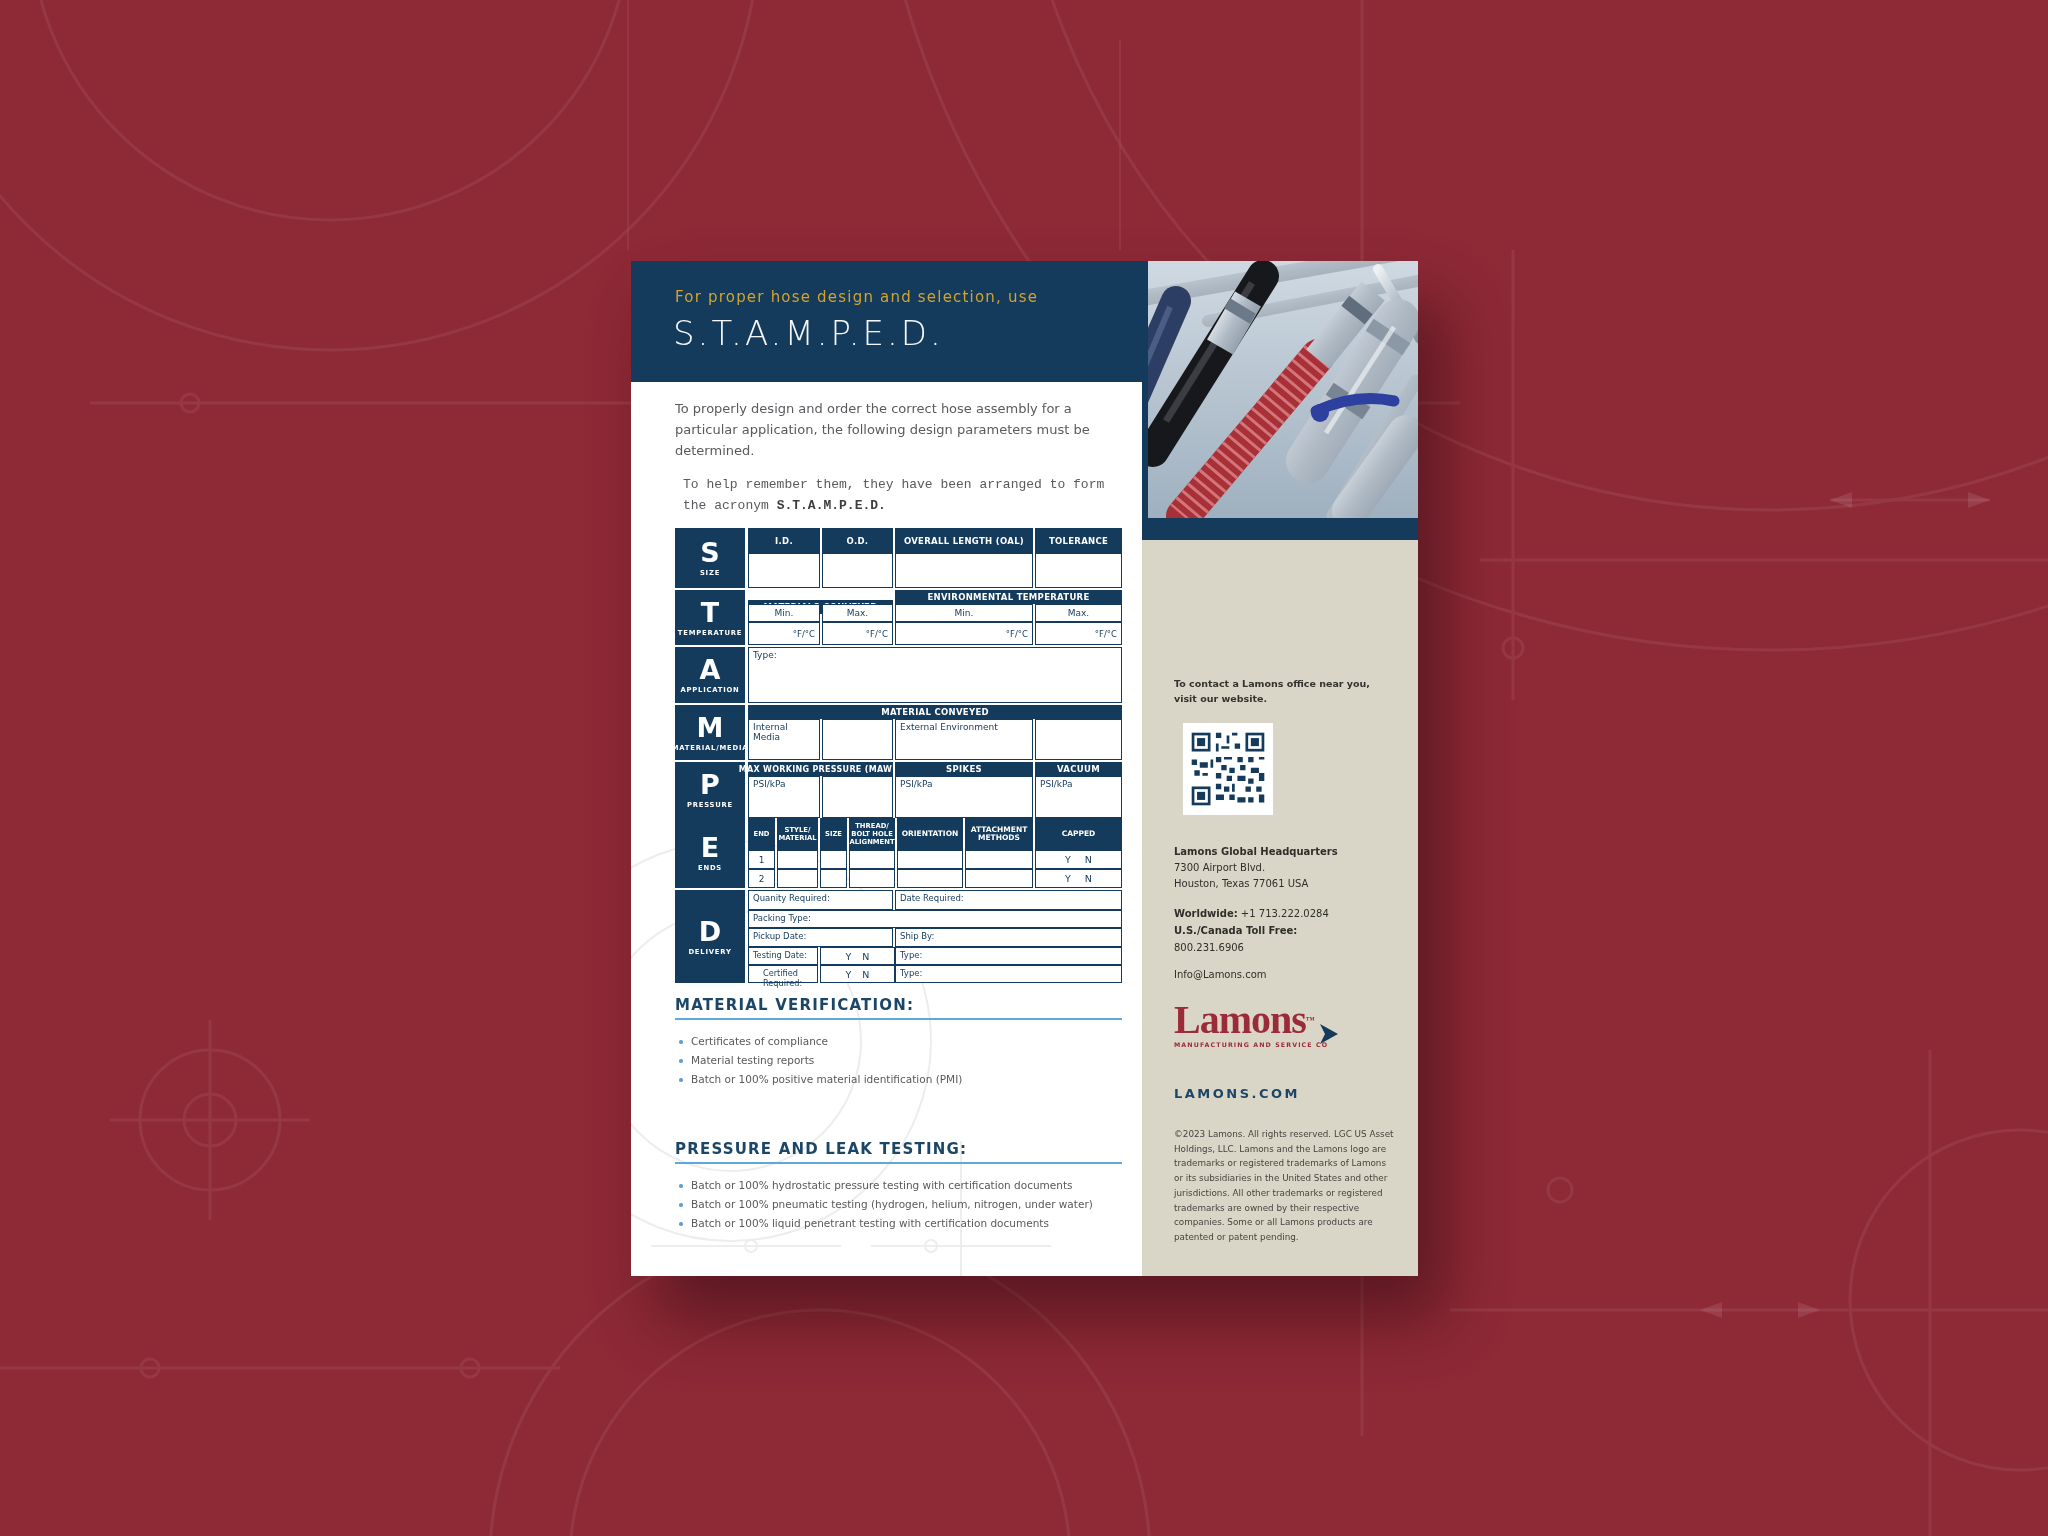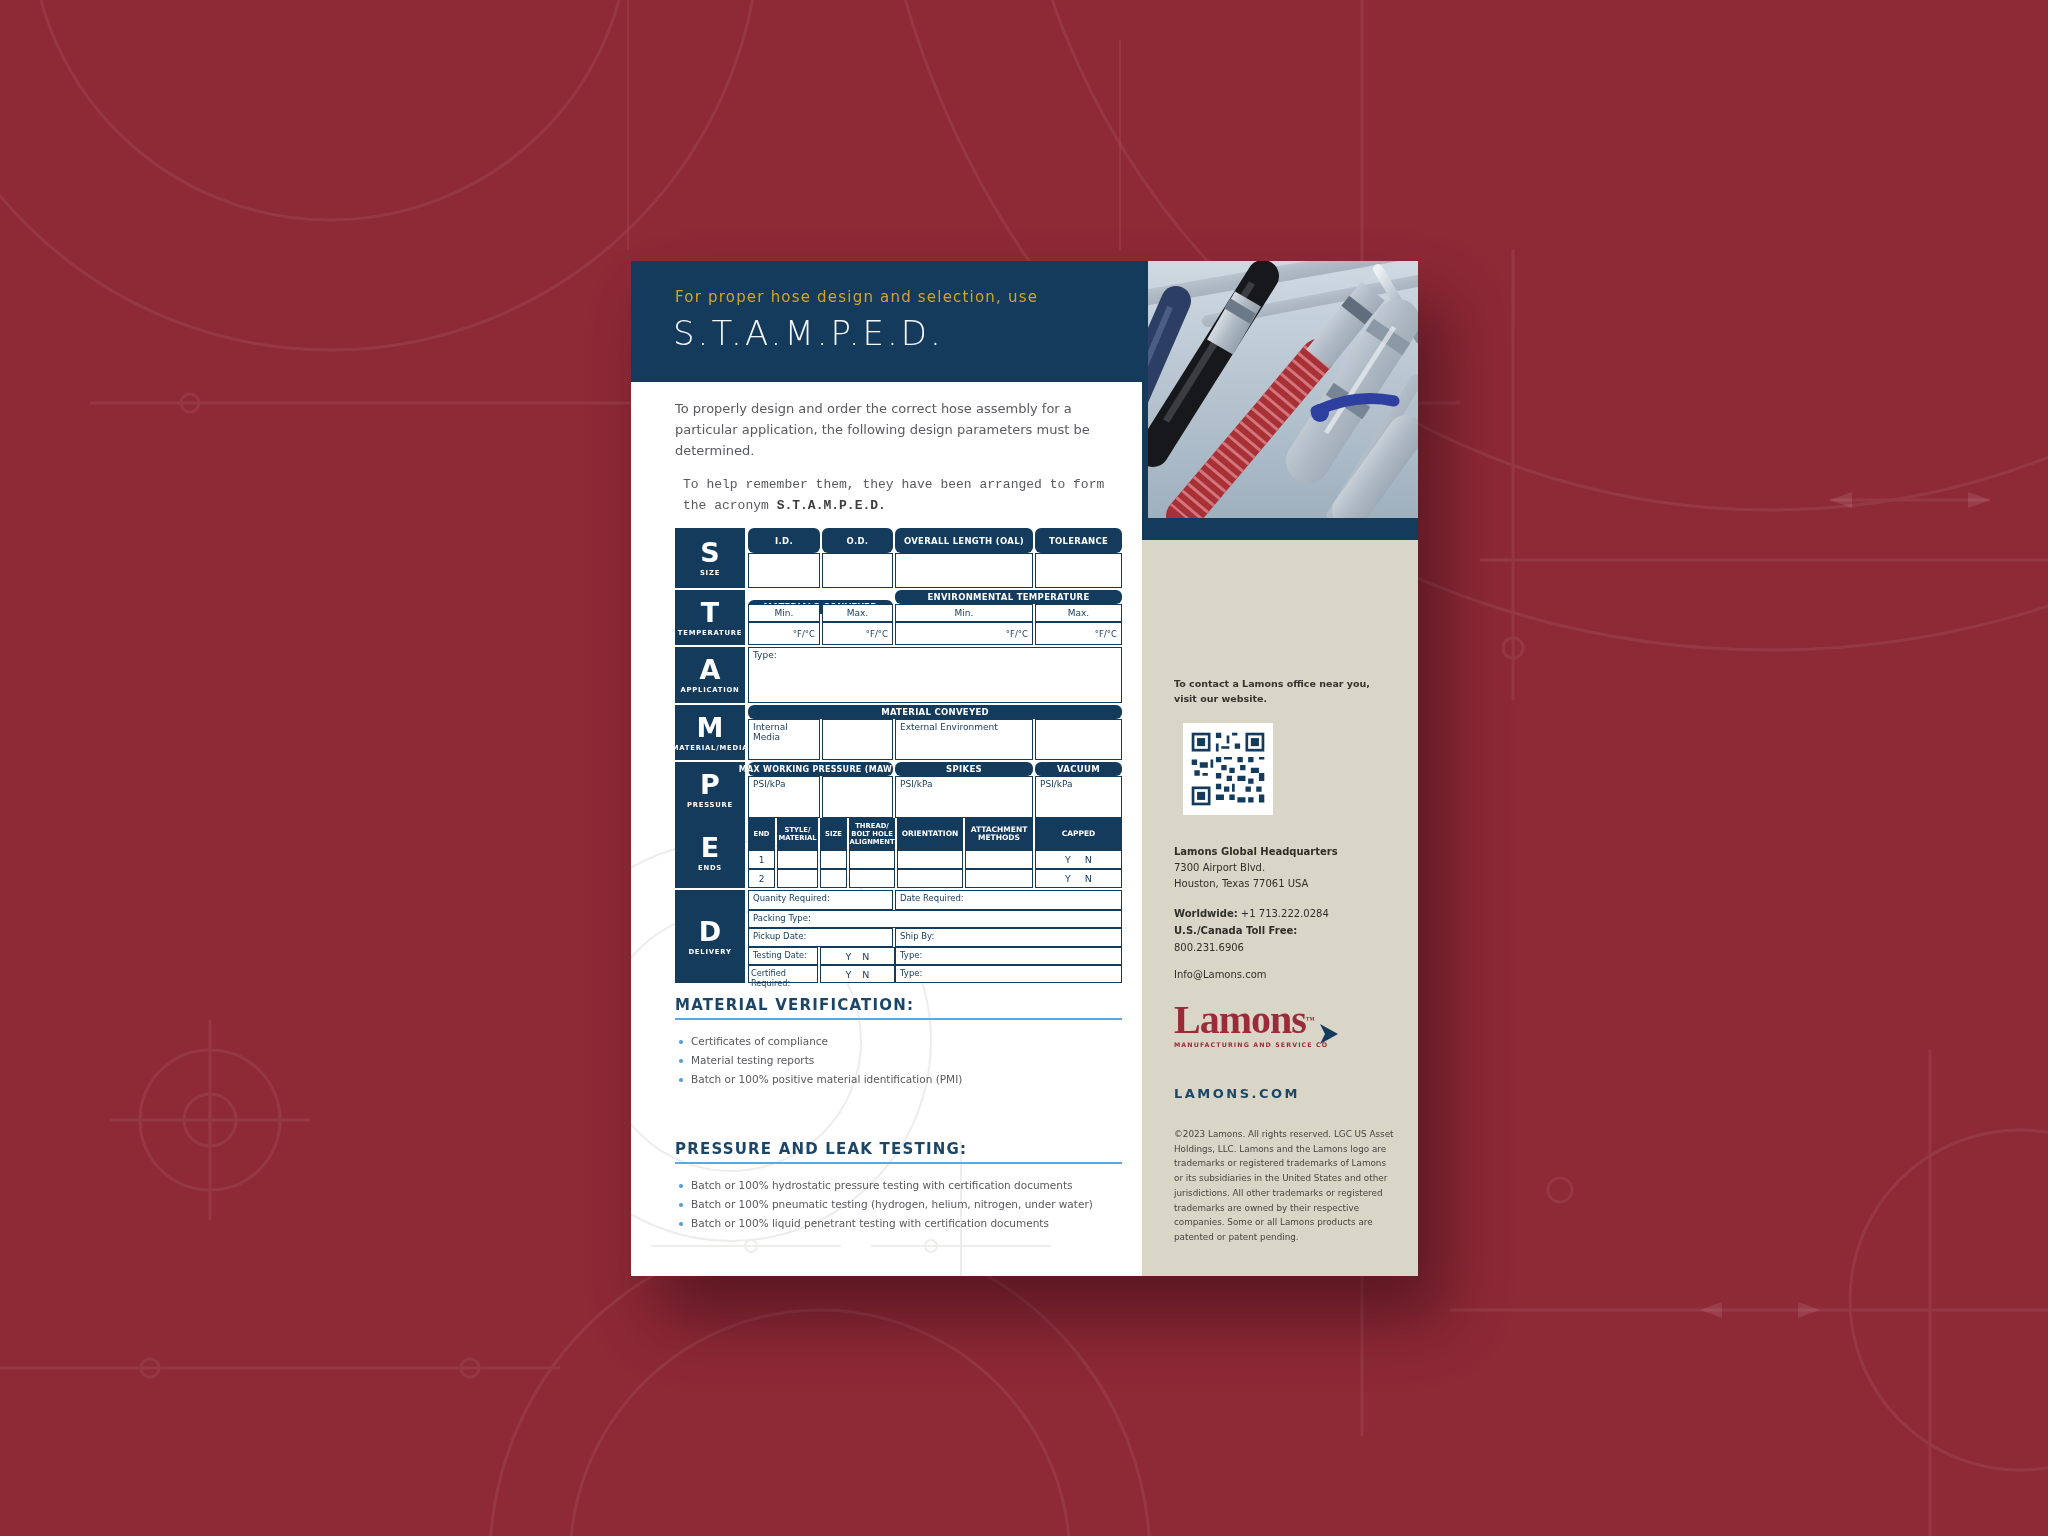--- a/index.html
+++ b/index.html
@@ -19,21 +19,21 @@
   .intro{position:absolute;left:44px;width:440px;color:#595a5e;font-size:13px;line-height:21px;z-index:1;}
   .intro strong{color:#3c3d41;}
   
   .stamped{position:absolute;left:44px;top:267px;width:447px;height:455px;z-index:1;}
   .trow{position:absolute;left:0;width:447px;}
   .tlabel{position:absolute;left:0;top:0;width:70px;height:100%;background:#143a5c;color:#fff;
           display:flex;flex-direction:column;align-items:center;justify-content:center;}
   .tletter{font-size:27px;font-weight:bold;line-height:27px;}
   .tcap{font-size:6.8px;font-weight:bold;letter-spacing:.8px;margin-top:3px;white-space:nowrap;}
   .band{position:absolute;background:#143a5c;color:#fff;font-size:8.5px;font-weight:bold;letter-spacing:.3px;
-        display:flex;align-items:center;justify-content:center;white-space:nowrap;border-radius:6px;}
+        display:flex;align-items:center;justify-content:center;white-space:nowrap;}
   .cell{position:absolute;background:#fff;border:1px solid #143a5c;color:#143a5c;font-size:9px;}
   .cl{padding:2px 4px;}
   .cc{display:flex;align-items:center;justify-content:center;}
   .cr{display:flex;align-items:center;justify-content:flex-end;padding-right:4px;font-size:8.5px;}
   .ehead{background:#143a5c;color:#fff;border:1px solid #143a5c;font-size:6.8px;font-weight:bold;
          display:flex;align-items:center;justify-content:center;text-align:center;line-height:8px;padding:1px;}
   .yn{display:flex;align-items:center;justify-content:center;gap:14px;font-size:9.5px;}
   .yn2{gap:11px;}
   
   .sect{position:absolute;left:44px;width:447px;z-index:1;}
@@ -239,21 +239,21 @@
         <div class="cell cl" style="left:220px;top:0;width:227px;height:20px;font-size:8.5px;">Date Required:</div>
         <div class="cell cl" style="left:73px;top:20px;width:374px;height:18px;font-size:8.5px;">Packing Type:</div>
         <div class="cell cl" style="left:73px;top:38px;width:145px;height:19px;font-size:8.5px;">Pickup Date:</div>
         <div class="cell cl" style="left:220px;top:38px;width:227px;height:19px;font-size:8.5px;">Ship By:</div>
         <div class="cell cl" style="left:73px;top:57px;width:70px;height:18px;font-size:8.2px;">Testing Date:</div>
         <div class="cell yn yn2" style="left:145px;top:57px;width:75px;height:18px;">
           <span>Y</span>
             <span>N</span>
         </div>
         <div class="cell cl" style="left:220px;top:57px;width:227px;height:18px;font-size:8.5px;">Type:</div>
-        <div class="cell cl" style="left:73px;top:75px;width:70px;height:18px;font-size:8.2px;padding:2px 2px;">Certified Required:</div>
+        <div class="cell cl" style="left:73px;top:75px;width:70px;height:18px;font-size:8.2px;padding:2px 14px;">Certified Required:</div>
         <div class="cell yn yn2" style="left:145px;top:75px;width:75px;height:18px;">
           <span>Y</span>
             <span>N</span>
         </div>
         <div class="cell cl" style="left:220px;top:75px;width:227px;height:18px;font-size:8.5px;">Type:</div>
       </div>
     </div>
 
     <div class="sect" style="top:735px;">
       <h3>MATERIAL VERIFICATION:</h3>

